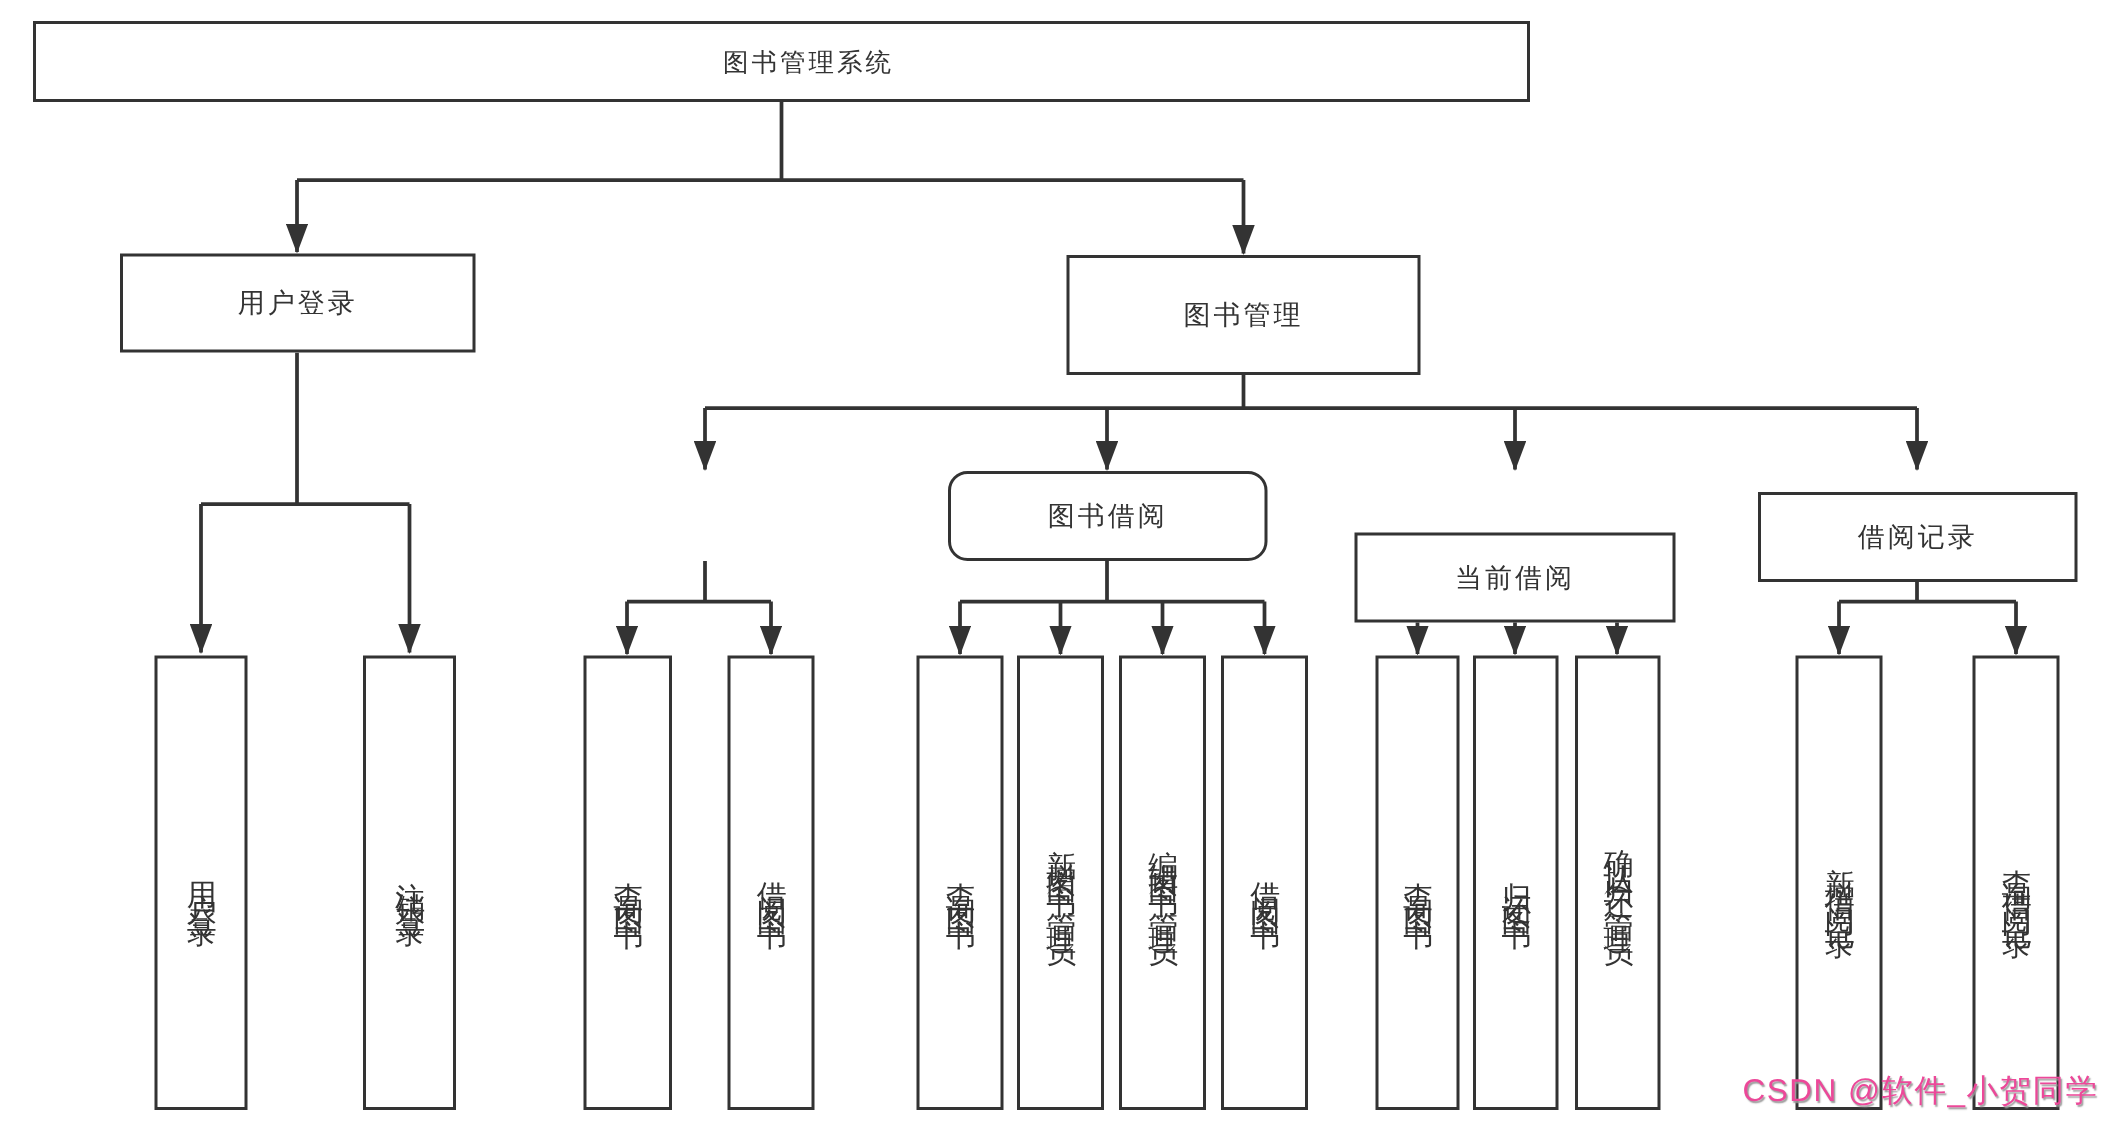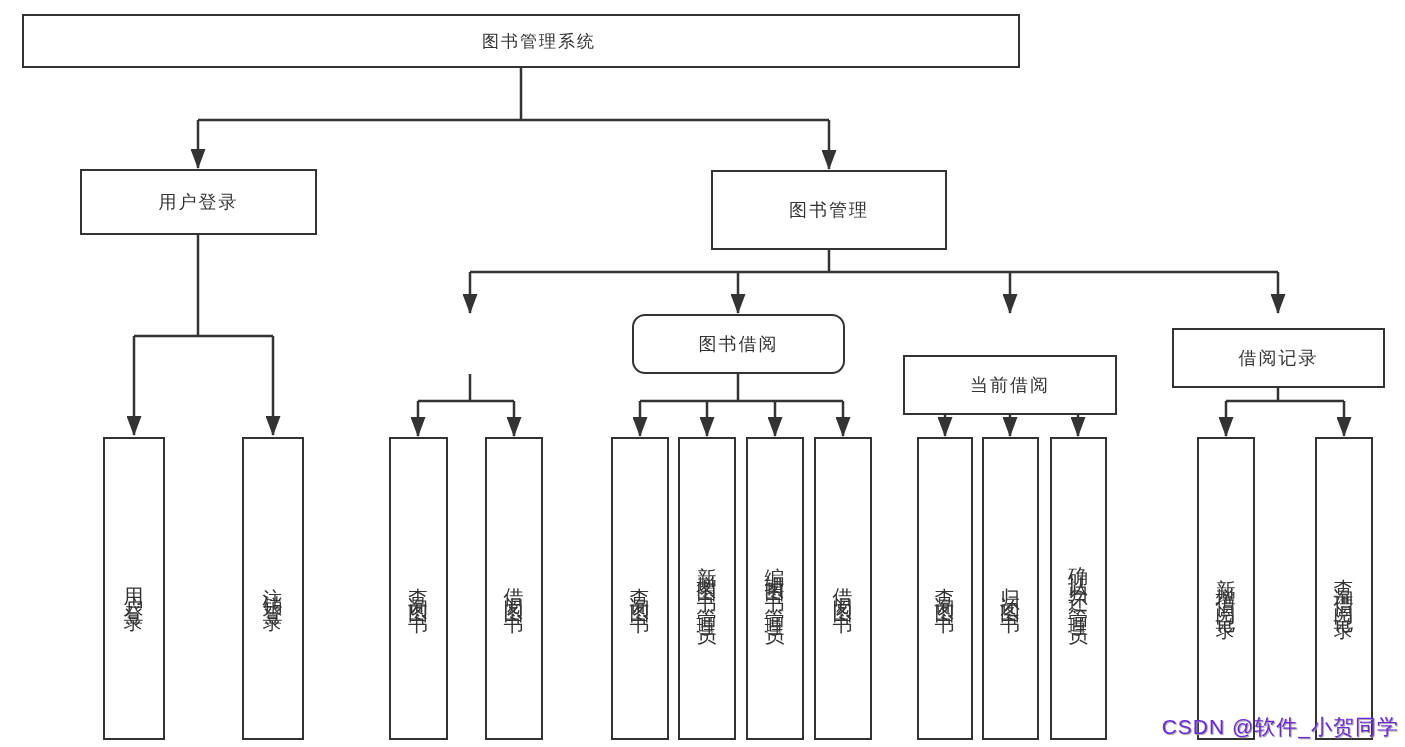--- a/index.html
+++ b/index.html
@@ -30,21 +30,21 @@
     font-size:20px;
     line-height:1.1;
     letter-spacing:0.42em;
     white-space:nowrap;
   }
   .watermark{
     position:absolute;
     right:6px;
     bottom:6px;
     font-size:21px;
-    color:#6d28d9;
+    color:#ec4899;
     text-shadow:1px 1px 1px #9a9a9a;
     letter-spacing:1px;
     white-space:nowrap;
   }
 </style>
 </head>
 <body>
 
 <div class="stage">
 

